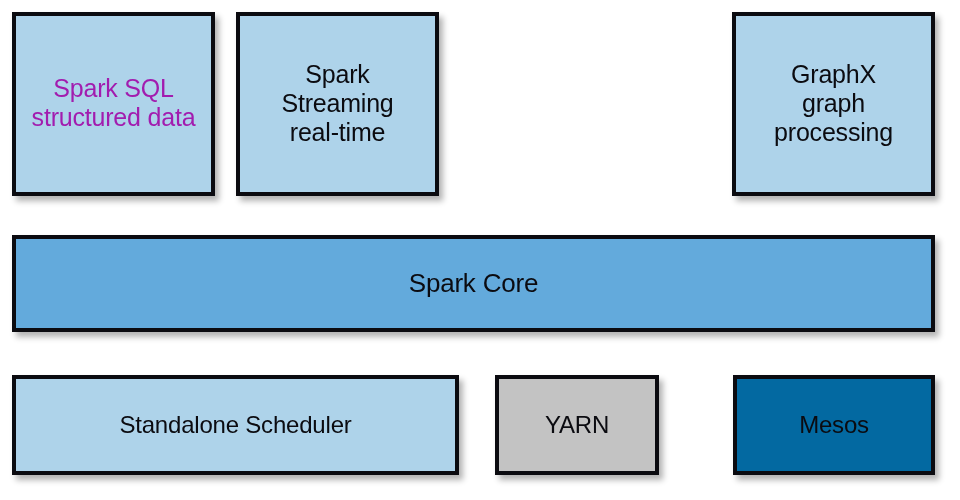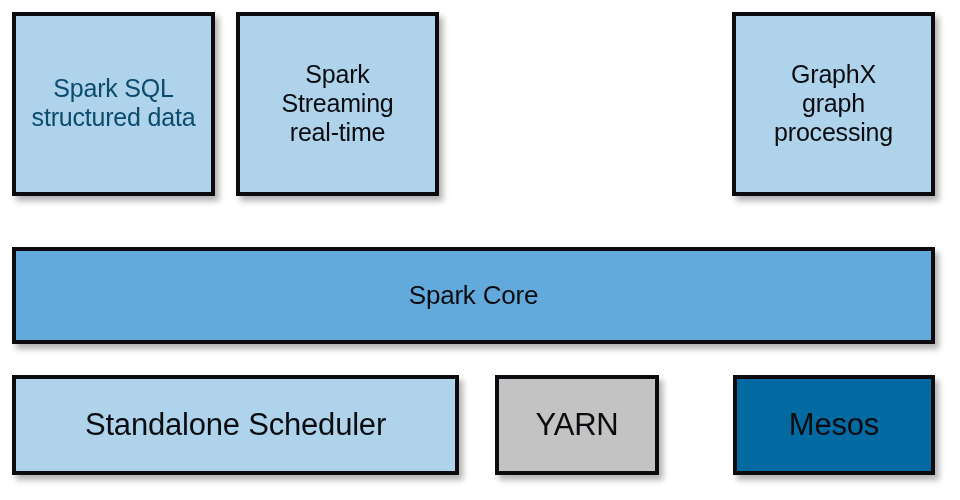--- a/index.html
+++ b/index.html
@@ -60,39 +60,38 @@
   #box-mllib            { left: 492px; }
   #box-graphx           { left: 732px; }
 
   
   #box-spark-core {
     left: 12px;
     top: 235px;
     width: 923px;
     height: 97px;
     font-size: 26px;
-    margin-top: 12px;
   }
 
   
   .row-manager {
     top: 375px;
     height: 100px;
-    font-size: 31px;
+    font-size: 24px;
   }
   #box-standalone-scheduler { left: 12px;  width: 447px; }
   #box-yarn                 { left: 495px; width: 164px; }
   #box-mesos                { left: 733px; width: 202px; }
 </style>
 </head>
 <body style="background: rgb(255, 255, 255);">
 
 <div id="stack-diagram">
 
-  <div class="box row-component" id="box-spark-sql" style="background: rgb(174, 211, 234); border-color: rgb(11, 11, 16); color: #0c4a6e; align-items: center;">
+  <div class="box row-component" id="box-spark-sql" style="background: rgb(174, 211, 234); border-color: rgb(11, 11, 16); color: #a21caf; align-items: center;">
     <span class="label">Spark SQL
 structured data</span>
   </div>
 
   <div class="box row-component" id="box-spark-streaming" style="background: rgb(174, 211, 234); border-color: rgb(11, 11, 16); color: rgb(11, 11, 16);">
     <span class="label">Spark Streaming
 real-time</span>
   </div>
 
 

